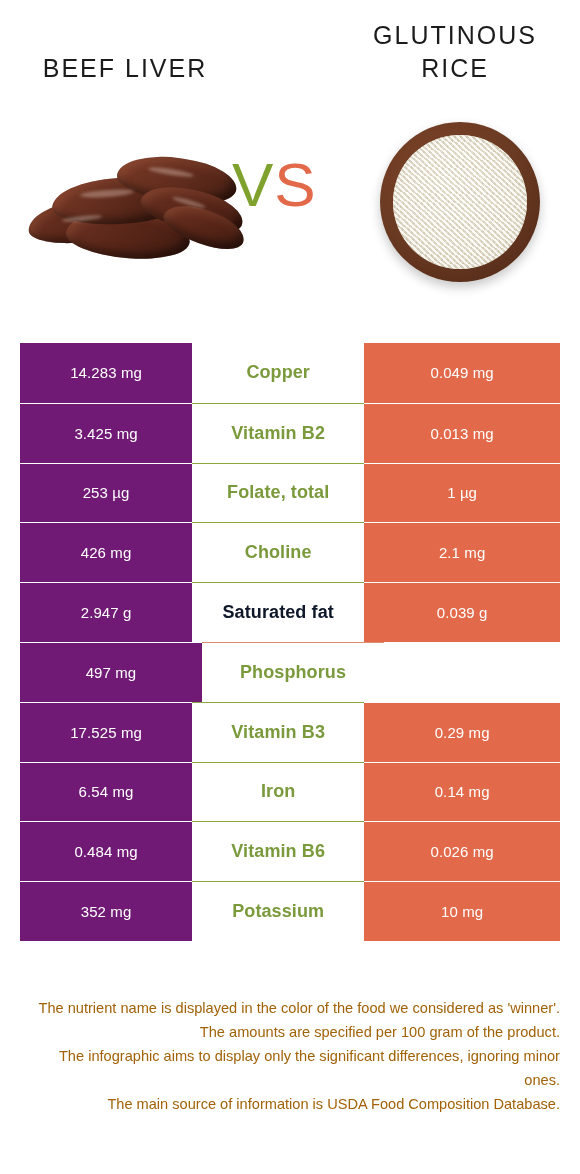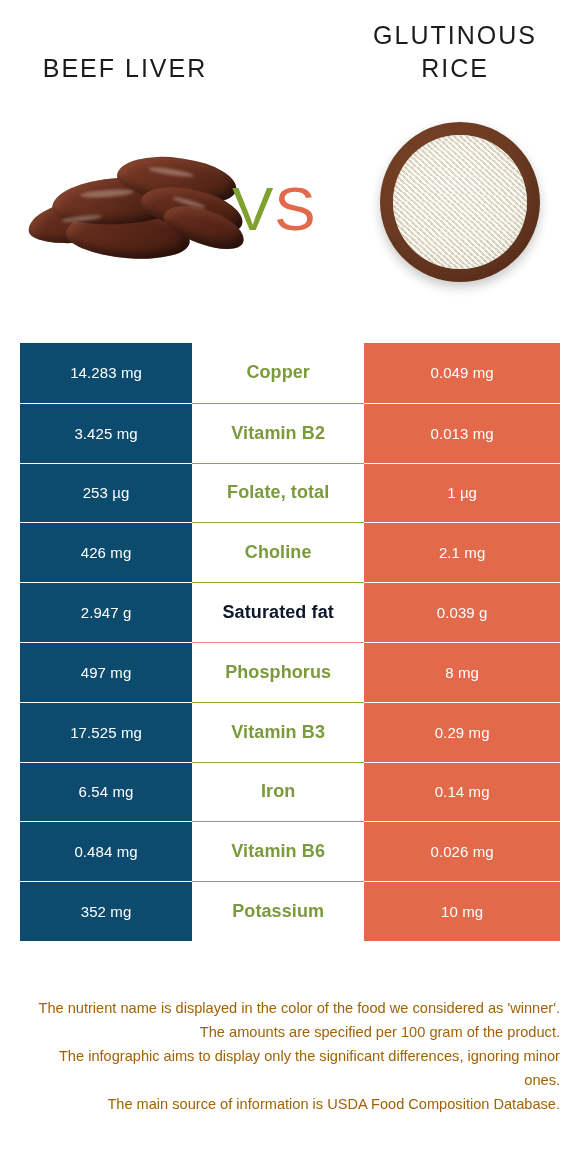--- a/index.html
+++ b/index.html
@@ -77,21 +77,21 @@
   }
   .g1 { left: 58px;  top: 52px; width: 54px; height: 7px; transform: rotate(-4deg); }
   .g2 { left: 126px; top: 31px; width: 46px; height: 6px; transform: rotate(9deg); }
   .g3 { left: 40px;  top: 78px; width: 40px; height: 5px; transform: rotate(-6deg); }
   .g4 { left: 150px; top: 62px; width: 34px; height: 5px; transform: rotate(16deg); }
 
   
   .vs {
     position: absolute;
     left: 232px;
-    top: 68px;
+    top: 44px;
     font-size: 62px;
     font-weight: 400;
     letter-spacing: 1px;
     font-family: "Liberation Sans", sans-serif;
     line-height: 62px;
     white-space: nowrap;
   }
   .vs .v { color: #7fa22e; }
   .vs .s { color: #e2694a; }
 
@@ -147,21 +147,21 @@
   .cell {
     display: flex;
     align-items: center;
     justify-content: center;
     font-size: 15px;
     font-weight: 400;
     letter-spacing: 0.1px;
   }
   .cell-left {
     width: 182px;
-    background: #0c4a6e;
+    background: #701a75;
     color: #ffffff;
     border-top: 1px solid #ffffff;
   }
   .cell-mid {
     width: 182px;
     background: #ffffff;
     color: #7a9a3c;
     font-weight: 700;
     font-size: 18px;
     border-top: 1px solid #8aa83f;
@@ -252,21 +252,20 @@
       <div class="cell cell-right">2.1 mg</div>
     </div>
     <div class="row">
       <div class="cell cell-left">2.947 g</div>
       <div class="cell cell-mid loser-fat">Saturated fat</div>
       <div class="cell cell-right">0.039 g</div>
     </div>
     <div class="row">
       <div class="cell cell-left">497 mg</div>
       <div class="cell cell-mid after-fat">Phosphorus</div>
-      <div class="cell cell-right">8 mg</div>
     </div>
     <div class="row">
       <div class="cell cell-left">17.525 mg</div>
       <div class="cell cell-mid">Vitamin B3</div>
       <div class="cell cell-right">0.29 mg</div>
     </div>
     <div class="row">
       <div class="cell cell-left">6.54 mg</div>
       <div class="cell cell-mid">Iron</div>
       <div class="cell cell-right">0.14 mg</div>

